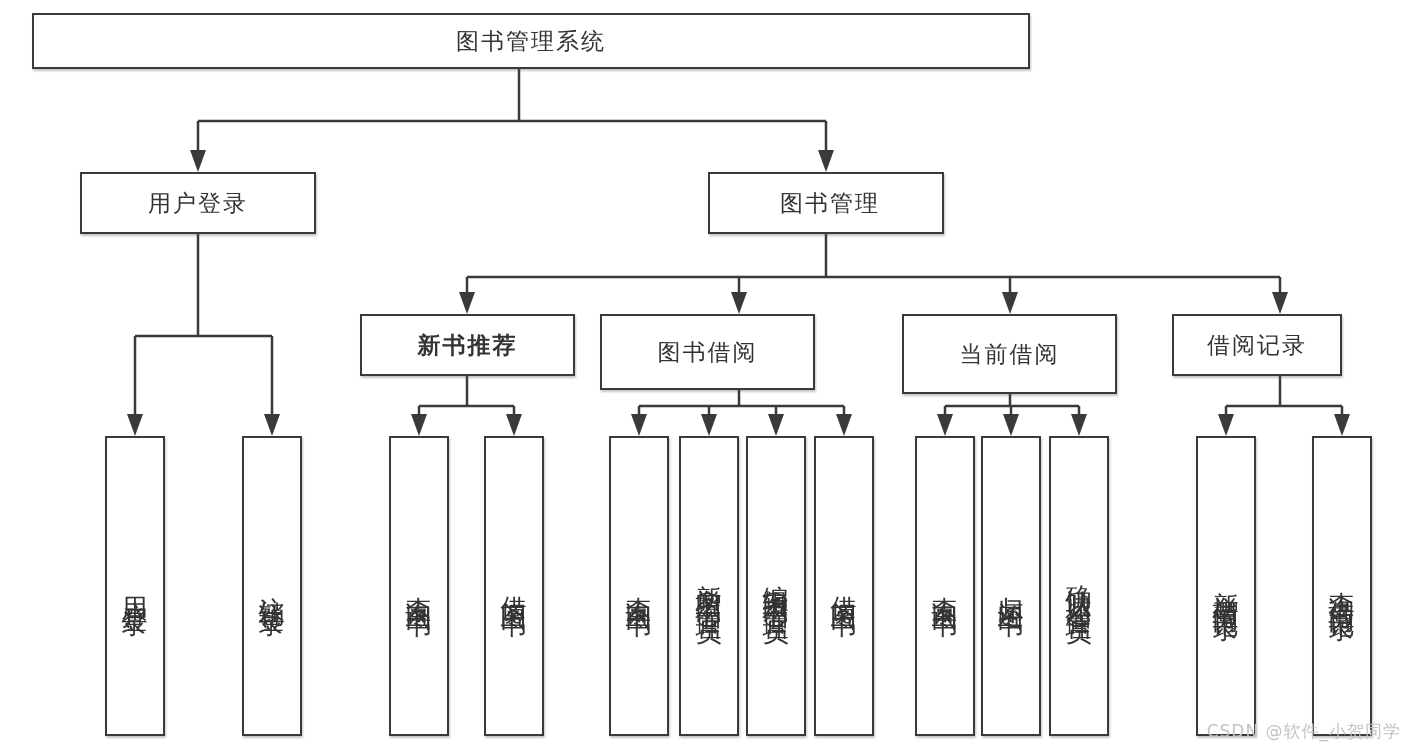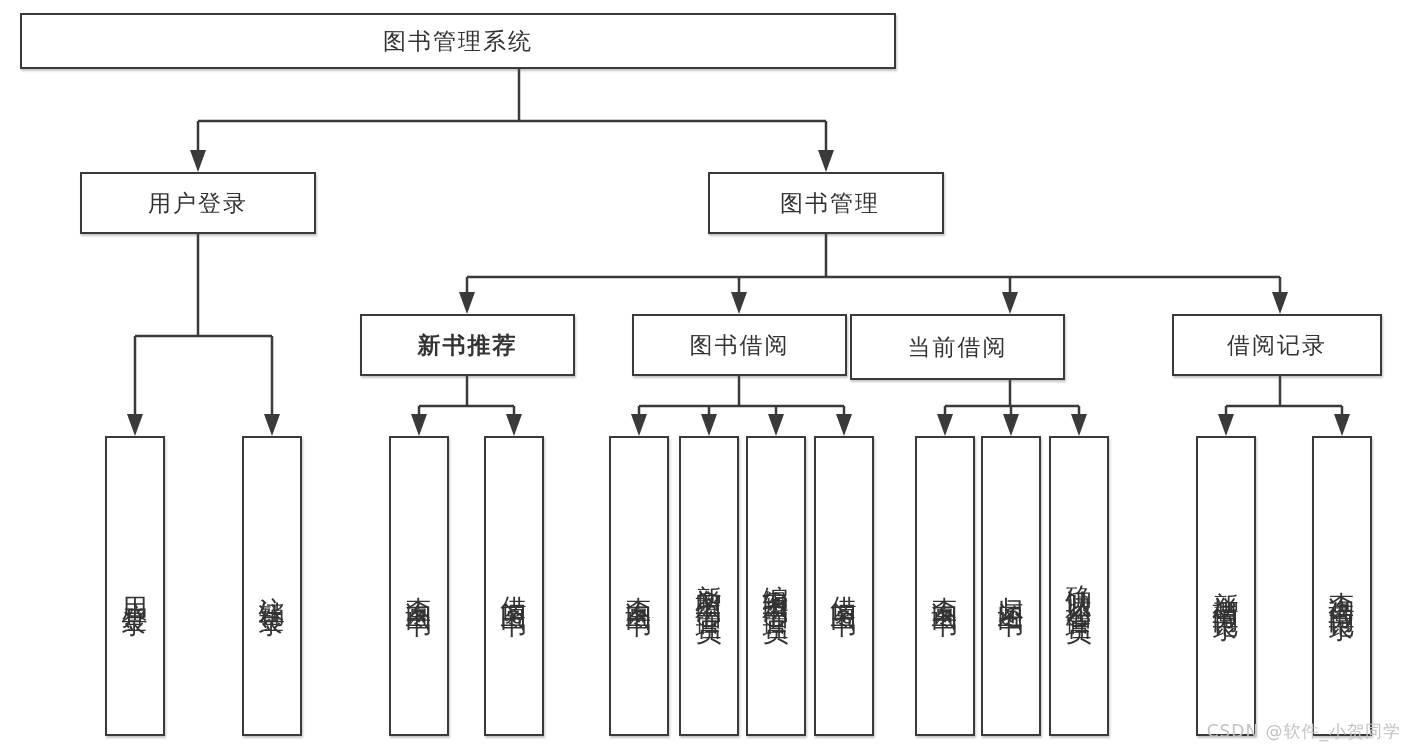--- a/index.html
+++ b/index.html
@@ -80,41 +80,41 @@
       M467,314 L459,292 L475,292 Z   M739,314 L731,292 L747,292 Z
       M1010,314 L1002,292 L1018,292 Z   M1280,314 L1272,292 L1288,292 Z
       M419,436 L411,414 L427,414 Z   M514,436 L506,414 L522,414 Z
       M639,436 L631,414 L647,414 Z   M709,436 L701,414 L717,414 Z
       M776,436 L768,414 L784,414 Z   M844,436 L836,414 L852,414 Z
       M945,436 L937,414 L953,414 Z   M1011,436 L1003,414 L1019,414 Z
       M1079,436 L1071,414 L1087,414 Z
       M1226,436 L1218,414 L1234,414 Z   M1342,436 L1334,414 L1350,414 Z"></path>
   </svg>
 
-  <div class="node hnode" style="left:20px; top:13px; width:876px; height:56px;font-family:Liberation Serif, serif;">
+  <div class="node hnode" style="left:32px; top:13px; width:998px; height:56px;font-family:Liberation Serif, serif;">
     <span>图书管理系统</span>
   </div>
 
   <div class="node hnode" style="left:80px; top:172px; width:236px; height:62px;">
     <span>用户登录</span>
   </div>
   <div class="node hnode" style="left:708px; top:172px; width:236px; height:62px;padding-left:8px;">
     <span>图书管理</span>
   </div>
 
   <div class="node hnode" style="left:360px; top:314px; width:215px; height:62px;font-weight:bold;">
     <span>新书推荐</span>
   </div>
-  <div class="node hnode" style="left:632px; top:314px; width:215px; height:62px;">
+  <div class="node hnode" style="left:600px; top:314px; width:215px; height:76px;">
     <span>图书借阅</span>
   </div>
-  <div class="node hnode" style="left:850px; top:314px; width:215px; height:66px;">
+  <div class="node hnode" style="left:902px; top:314px; width:215px; height:80px;">
     <span>当前借阅</span>
   </div>
-  <div class="node hnode" style="left:1172px; top:314px; width:210px; height:62px;">
+  <div class="node hnode" style="left:1172px; top:314px; width:170px; height:62px;">
     <span>借阅记录</span>
   </div>
 
   <div class="node vnode" style="left:105px;">
     <span class="vtext">用户登录</span>
   </div>
   <div class="node vnode" style="left:242px;">
     <span class="vtext">注销登录</span>
   </div>
 

